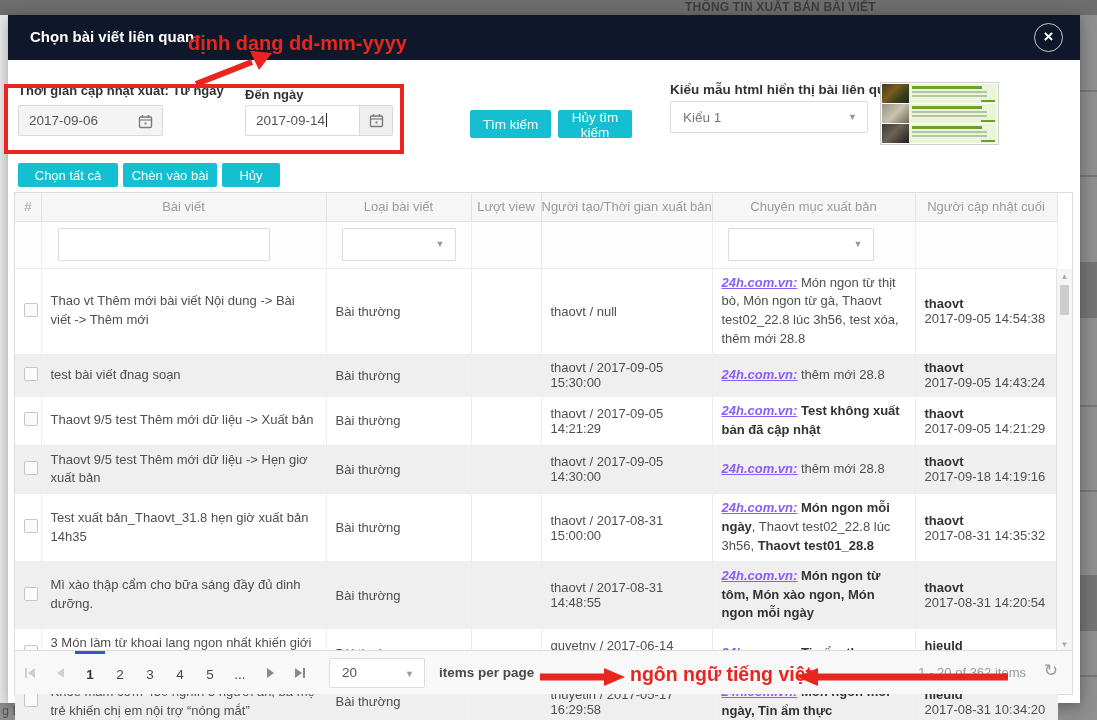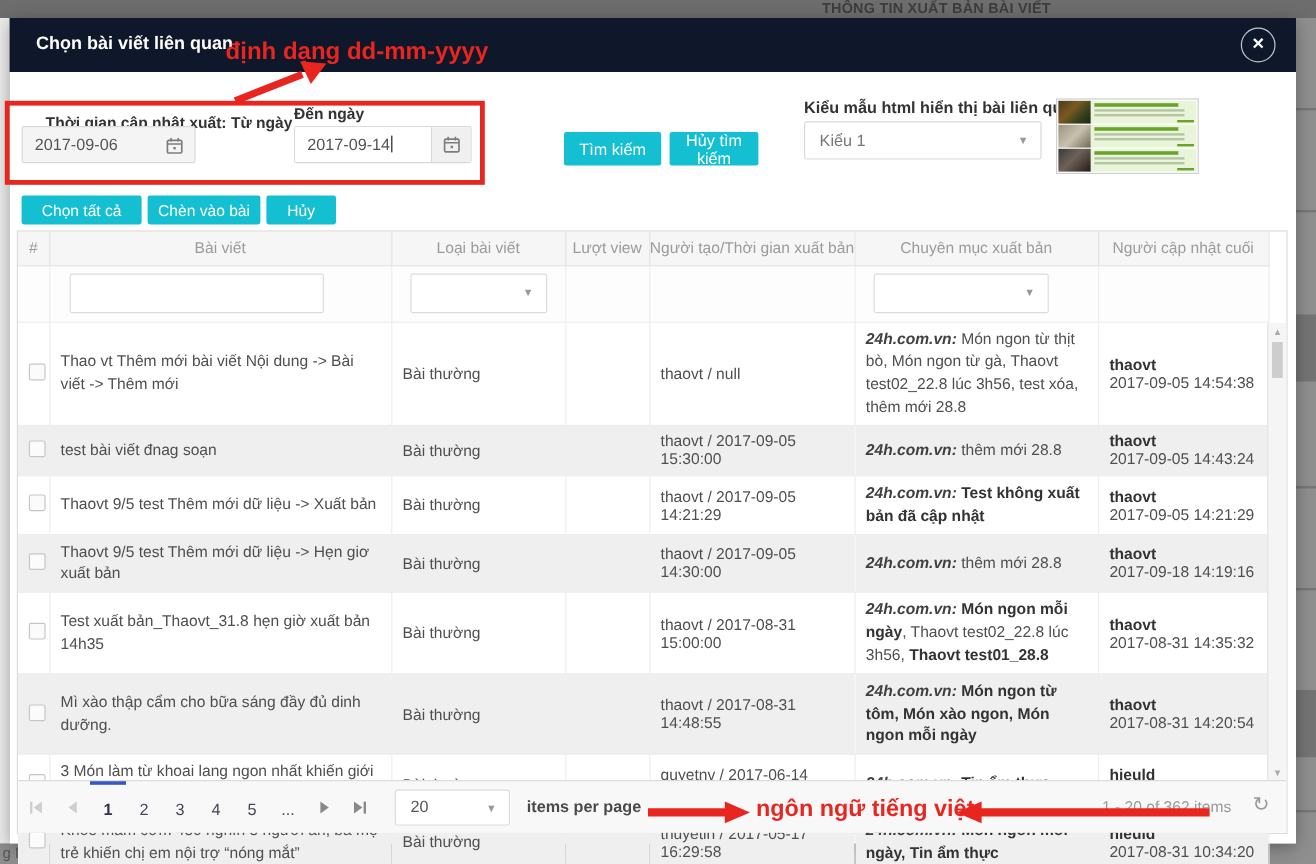--- a/index.html
+++ b/index.html
@@ -17,21 +17,21 @@
   .left-sliver { position:absolute; left:0; top:15px; width:8px; height:688px; background:#ececec; }
 
   
   .modal { position:absolute; left:8px; top:15px; width:1072px; height:688px; background:#fff; box-shadow:0 3px 14px rgba(0,0,0,.35); }
   .modal-header { position:absolute; left:0; top:0; width:100%; height:45px; background:#0f172a; }
   .modal-title { position:absolute; left:22px; top:13px; color:#fff; font-size:15px; font-weight:bold; }
   .close-btn { position:absolute; right:17px; top:8px; width:29px; height:29px; border:1px solid rgba(255,255,255,.75); border-radius:50%; color:#fff; text-align:center; line-height:26px; font-size:17px; font-weight:bold; cursor:pointer; }
 
   
   .flt-label { position:absolute; font-size:13px; font-weight:bold; color:#333; white-space:nowrap; }
-  .lbl-from { left:10px; top:80px;margin-left:20px; }
+  .lbl-from { left:10px; top:68px; }
   .lbl-to   { left:237px; top:72px; }
   .dp { position:absolute; height:31px; border:1px solid #d9d9d9; border-radius:2px; font-size:13.5px; color:#555; }
   .dp-from { left:10px; top:90px; width:145px; background:#f4f4f4; }
   .dp-to   { left:237px; top:90px; width:148px; background:#fff; display:flex; }
   .dp .dp-text { position:absolute; left:10px; top:7px; }
   .dp-to .dp-input { flex:1; position:relative; background:#fff; }
   .dp-to .dp-btn { width:33px; background:#f0f0f0; border-left:1px solid #d9d9d9; display:flex; align-items:center; justify-content:center; }
   .cal-ico { position:absolute; right:9px; top:8px; }
   .caret { display:inline-block; width:1px; height:14px; background:#222; vertical-align:-2px; margin-left:1px; }
   .btn-cyan { position:absolute; background:#14bfd2; color:#fff; border:none; border-radius:2px; font-size:13.5px; font-family:"Liberation Sans",sans-serif; cursor:pointer; }
@@ -66,21 +66,21 @@
   table.g col.c3{width:70px} table.g col.c4{width:171px} table.g col.c5{width:203px} table.g col.c6{width:142px}
   table.g th { height:28px; background:#f6f6f6; color:#9b9b9b; font-weight:normal; font-size:13px; border-right:1px solid #e3e3e3; border-bottom:1px solid #e3e3e3; text-align:center; overflow:hidden; white-space:nowrap; }
   tr.filter-row td { height:47px; background:#fdfdfd; border-right:1px solid #e9e9e9; border-bottom:1px solid #e3e3e3; vertical-align:middle; }
   .f-input { width:212px; height:33px; margin-left:7px; border:1px solid #dcdcdc; border-radius:2px; background:#fff; }
   .f-dd { height:33px; margin-left:6px; border:1px solid #dcdcdc; border-radius:2px; background:#fff; position:relative; }
   .f-dd-type { width:114px; } .f-dd-cat { width:146px; }
   table.g td { border-right:1px solid #ededed; border-bottom:1px solid #ededed; padding:5px 9px; vertical-align:middle; overflow:hidden; }
   tr.r-even td { background:#fff; } tr.r-odd td { background:#efefef; }
   td.cell-check { text-align:center; padding:5px 4px; }
   .chk { display:inline-block; width:14px; height:14px; border:1px solid #c6c6c6; border-radius:2px; background:#fbfbfb; }
-  a.site-link { color:#404040; font-weight:bold; font-style:italic; }
+  a.site-link { color:#8b5cf6; font-weight:bold; font-style:italic; text-decoration:underline; }
   .cat-bold { font-weight:bold; color:#333; }
   .upd-name { font-weight:bold; color:#333; }
   .upd-time { color:#4f4f4f; }
   td.cell-title, td.cell-cat { line-height:1.45; }
 
   
   .vscroll { position:absolute; right:0px; top:76px; width:16px; height:383px; background:#f5f5f5; border-left:1px solid #e3e3e3; }
   .vs-up { position:absolute; top:3px; left:0; width:100%; text-align:center; font-size:8px; color:#ababab; }
   .vs-thumb { position:absolute; top:16px; left:3px; width:9px; height:30px; background:#cdcdcd; border-radius:1px; }
   .vs-down { position:absolute; bottom:3px; left:0; width:100%; text-align:center; font-size:8px; color:#ababab; }

